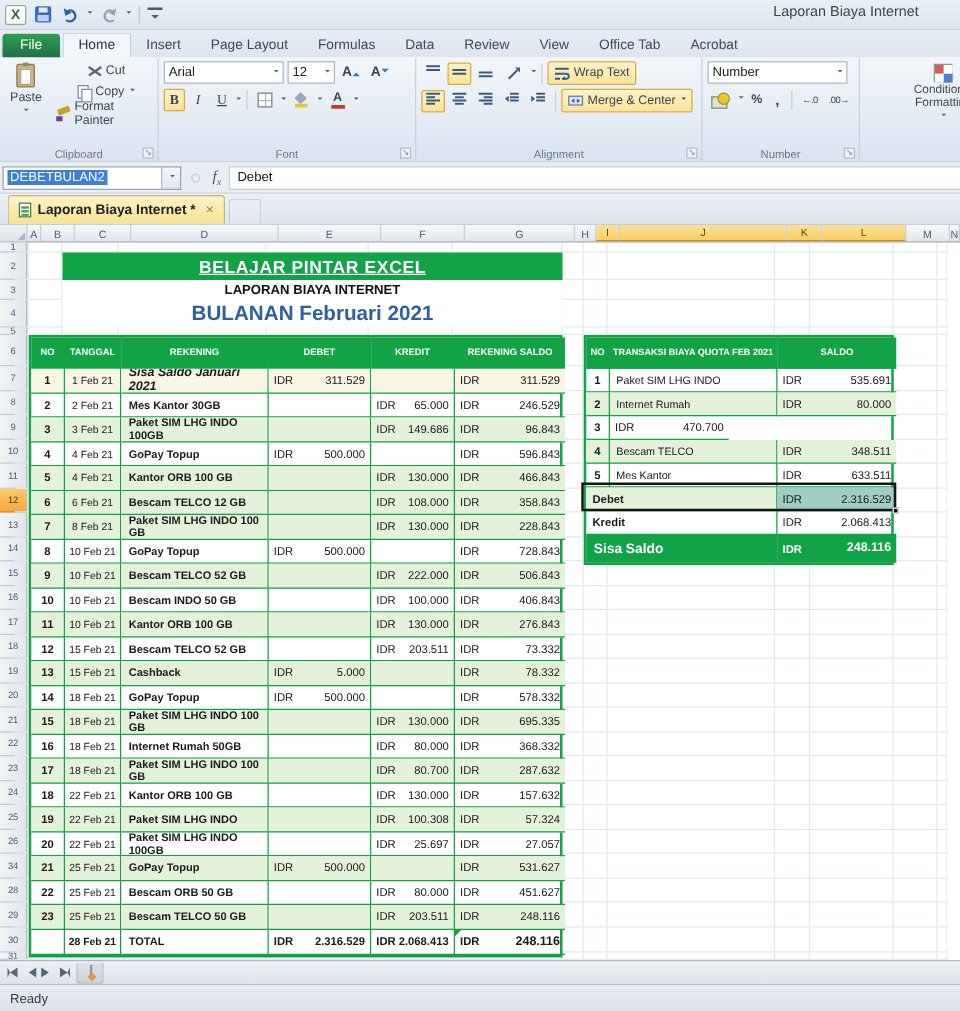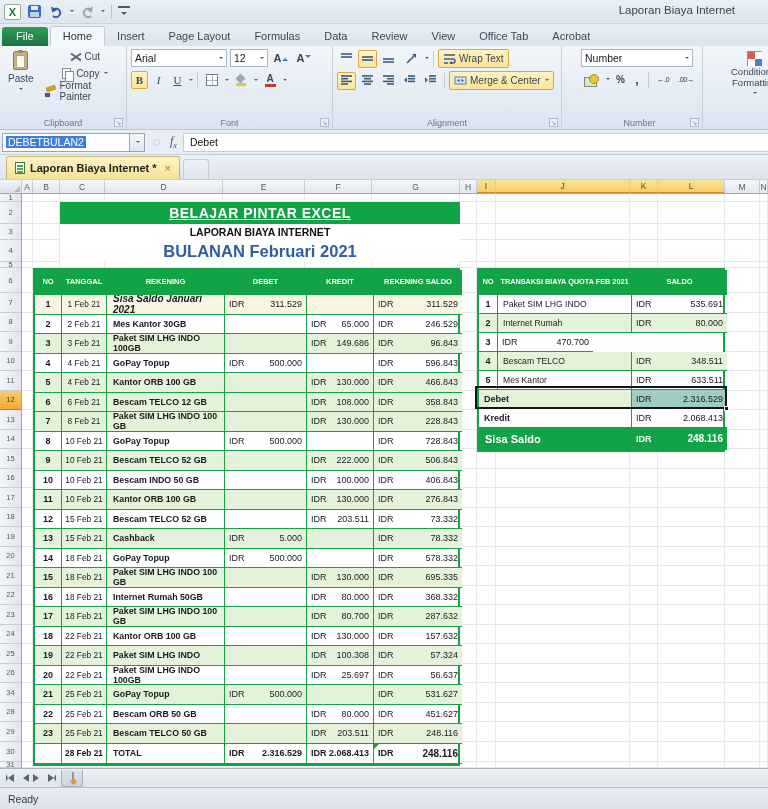--- a/index.html
+++ b/index.html
@@ -98,21 +98,21 @@
 .sheet{position:absolute;left:0;top:180px;width:768px;height:588px;background:#fff}
 .colhdr{position:absolute;left:0;top:0;height:14px;width:768px;display:flex;background:linear-gradient(#F7F8FA,#E2E6EC);border-bottom:1px solid #9DA9B7}
 .colhdr .c{border-right:1px solid #C6CDD6;font-size:8.5px;color:#4A5A70;display:flex;align-items:center;justify-content:center;overflow:hidden}
 .colhdr .c.hlc{background:linear-gradient(#FCE39A,#F7CE63);border-bottom:1px solid #D08A1F;color:#5A4A16}
 .corner{background:linear-gradient(#F2F4F7,#DDE2E9);position:relative}
 .corner:after{content:"";position:absolute;right:1px;bottom:1px;border-left:6px solid transparent;border-bottom:6px solid #AEB8C4}
 .sheetbody{position:absolute;left:0;top:14px;width:768px;height:574px;overflow:hidden}
 .rowhdr{position:absolute;left:0;top:0;width:22px;height:574px;background:linear-gradient(90deg,#F2F4F7,#E2E6EC);border-right:1px solid #9DA9B7}
 .rowhdr .r{border-bottom:1px solid #C6CDD6;font-size:7.5px;color:#4A5A70;display:flex;align-items:center;justify-content:center;overflow:hidden}
 .rowhdr .r.hlr{background:linear-gradient(#FBCB6B,#F5A93B);border-bottom:1px solid #C87B12;color:#4A3408}
-.grid{position:absolute;left:22px;top:0;width:746px;height:574px;overflow:hidden}
+.grid{position:absolute;left:12px;top:0;width:746px;height:574px;overflow:hidden}
 .gl{position:absolute;background:#E4E9EF}
 .banner{position:absolute;left:38px;top:8px;width:400px;height:22px;background:#11A346;color:#fff;font-weight:bold;font-size:14px;text-decoration:underline;display:flex;align-items:center;justify-content:center;letter-spacing:.5px}
 .subtitle{position:absolute;left:38px;top:30px;width:400px;height:16px;font-weight:bold;font-size:10.5px;color:#111;display:flex;align-items:center;justify-content:center;background:#fff}
 .monthtitle{position:absolute;left:38px;top:46px;width:400px;height:22px;font-weight:bold;font-size:16.5px;color:#2E5FA3;display:flex;align-items:center;justify-content:center;background:#fff}
 
 
 .xtbl{position:absolute;border:2px solid #11A346;background:#fff}
 .xr{display:flex}
 .xc{border-right:1px solid #11A346;border-bottom:1px solid #11A346;display:flex;align-items:center;font-size:9px;color:#1a1a1a;overflow:hidden}
 .xr .xc:last-child{border-right:none}
@@ -338,21 +338,21 @@
             <path d="M10 5.5 l-2.5 -1.8 v3.6 z" fill="#2B5EA7"></path>
           </svg>
         <span>Merge &amp; Center</span>
         <span class="dd-sm"></span>
       </span>
     </div>
     <span class="rg-label">Alignment</span>
     <span class="rg-launch">↘</span>
   </div>
 
-  <div class="rgroup" style="left:577px;width:126px">
+  <div class="rgroup" style="left:562px;width:126px">
     <div class="fontrow">
       <div class="selbox" style="width:112px">
           <span>Number</span>
           <span class="dd-sm"></span>
         </div>
     </div>
     <div class="numrow2">
       <span class="rbtn" style="width:20px;height:17px">
           <span class="coin-ic"></span>
         </span>
@@ -794,21 +794,21 @@
             <div class="xc ctr " style="width: 27px; height: 19.5px; flex: 0 0 27px; font-weight: bold;">20</div>
             <div class="xc ctr " style="width: 45px; height: 19.5px; flex: 0 0 45px; font-size: 8.3px;">22 Feb 21</div>
             <div class="xc desc " style="width: 118px; height: 19.5px; flex: 0 0 118px;">Paket SIM LHG INDO 100GB</div>
             <div class="xc " style="width: 82px; height: 19.5px; flex: 0 0 82px;"></div>
             <div class="xc mny" style="width: 67px; height: 19.5px; flex: 0 0 67px;">
               <span>IDR</span>
               <span class="v">25.697</span>
             </div>
             <div class="xc mny" style="width: 88px; height: 19.5px; flex: 0 0 88px;">
               <span>IDR</span>
-              <span class="v">56.637</span>
+              <span class="v">27.057</span>
             </div>
           </div>
           <div class="xr">
             <div class="xc ctr band-green" style="width: 27px; height: 19.5px; flex: 0 0 27px; font-weight: bold;">21</div>
             <div class="xc ctr band-green" style="width: 45px; height: 19.5px; flex: 0 0 45px; font-size: 8.3px;">25 Feb 21</div>
             <div class="xc desc band-green" style="width: 118px; height: 19.5px; flex: 0 0 118px;">GoPay Topup</div>
             <div class="xc band-green mny" style="width: 82px; height: 19.5px; flex: 0 0 82px;">
               <span>IDR</span>
               <span class="v">500.000</span>
             </div>

